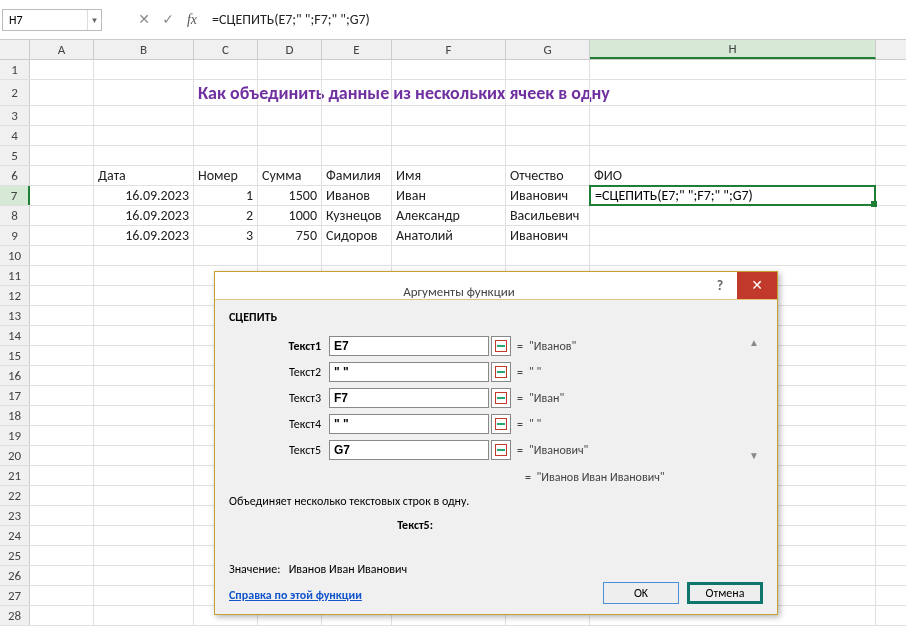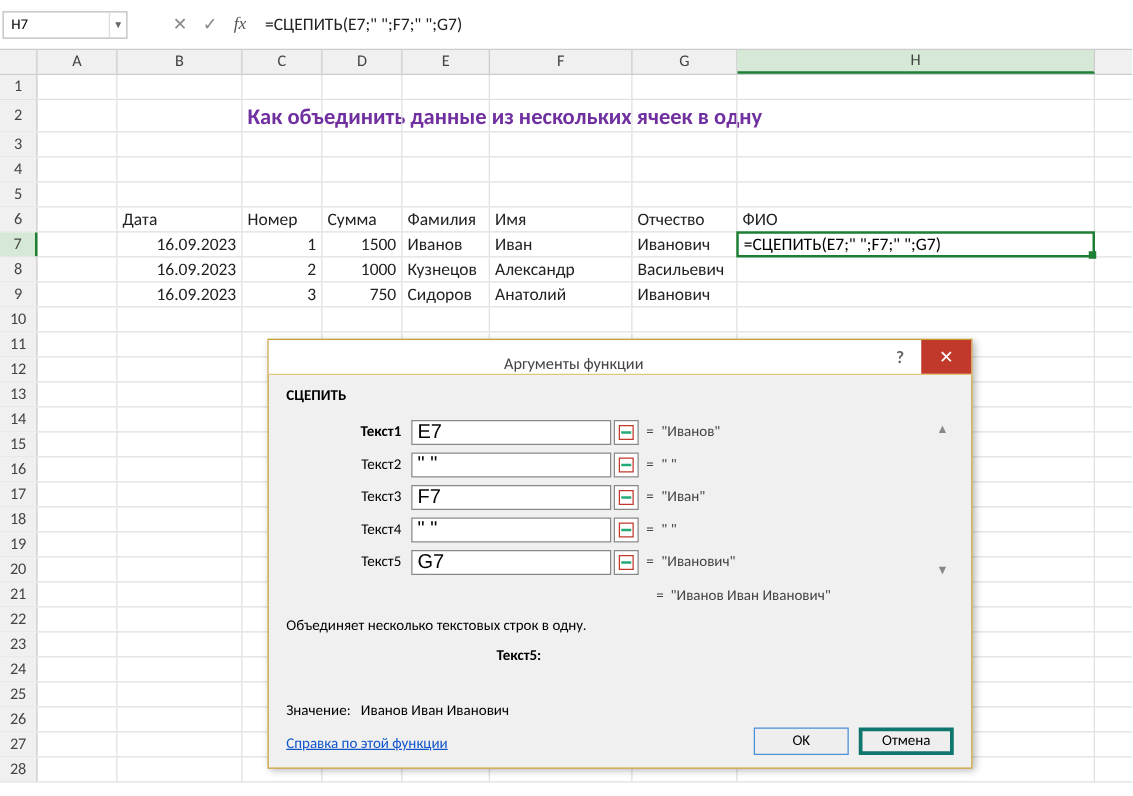--- a/index.html
+++ b/index.html
@@ -40,38 +40,38 @@
   .dlg-title { height: 28px; background: #fff; border-bottom: 1px solid #e0c878; display:flex; align-items:flex-end; position:relative; }
   .dlg-title-text { flex:1; text-align:center; color:#444; font-size:13px; }
   .dlg-help { width: 34px; height: 100%; display:flex; align-items:center; justify-content:center; color:#666; font-weight:bold; font-size:14px; }
   .dlg-close { width: 40px; height: 100%; background:#c0392b; color:#fff; display:flex; align-items:center; justify-content:center; font-size:14px; }
 
   .dlg-body { padding: 10px 14px 12px 14px; }
   .fn-name { font-weight: bold; font-size: 12px; margin-bottom: 10px; }
   .arg-row { display:flex; align-items:center; height: 24px; margin-bottom: 2px; }
   .arg-label { width: 100px; text-align: right; padding-right: 8px; font-size: 12px; }
   .arg-label.bold { font-weight: bold; }
-  .arg-input { width: 160px; height: 20px; border: 1px solid #888; background:#fff; padding: 0 4px; font-size: 16px; }
+  .arg-input { width: 160px; height: 20px; border: 1px solid #888; background:#fff; padding: 0 4px; font-size: 12px; font-weight: bold; }
   .arg-pick { width: 20px; height: 20px; border: 1px solid #888; margin-left: 2px; background: #fff; display:flex; align-items:center; justify-content:center; }
   .arg-pick-inner { width:12px; height:12px; border:1px solid #c0392b; position:relative; }
   .arg-pick-inner::after { content:''; position:absolute; left:1px; top:4px; width:8px; height:2px; background:#2a7; }
   .arg-eq { width: 18px; text-align: center; color:#444; }
   .arg-result { flex:1; color:#444; }
   .scroll-col { width: 18px; display:flex; align-items:center; justify-content:center; color:#888; font-size:10px; }
   .args-wrap { display:flex; }
   .args-list { flex:1; }
 
   .final-result { margin: 6px 0 10px 0; padding-left: 296px; color:#444; }
   .fn-desc { margin: 6px 0 10px 0; }
   .arg-help { display:flex; }
   .arg-help-lbl { width: 210px; text-align:right; font-weight:bold; padding-right: 6px; }
   .arg-help-txt { flex:1; }
   .value-row { margin-top: 30px; }
   .link-row { margin-top: 12px; }
-  .fn-link { color:#1155cc; text-decoration: underline; cursor:pointer; }
+  .fn-link { color:#1155cc; text-decoration: underline; cursor:pointer;font-weight:bold; }
   .btn-row { position:absolute; right:14px; bottom:10px; display:flex; gap:8px; }
   .btn { width:76px; height:22px; border:3px solid #0f766e; background:#eee; display:flex; align-items:center; justify-content:center; font-size:12px; }
   .btn.ok { border:1px solid #4a90d9; }
 </style>
 </head>
 <body>
 
 <div class="top-bar">
   <div class="namebox-wrap">
     <div class="namebox">H7</div>

